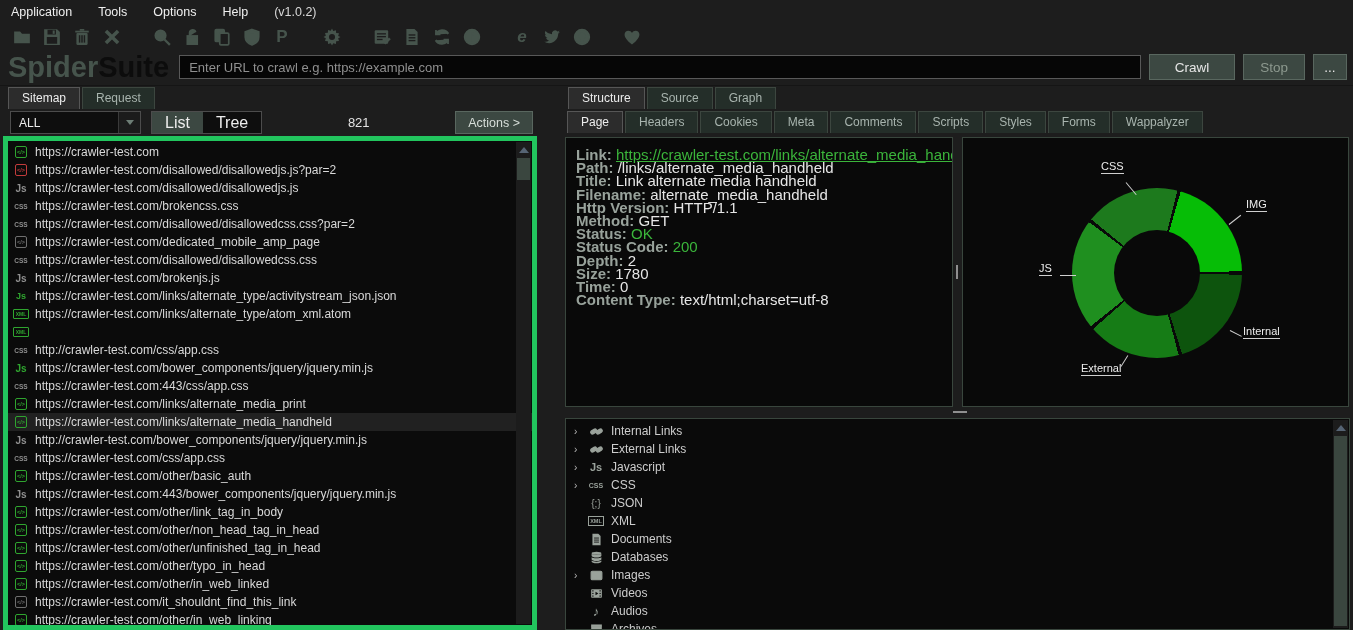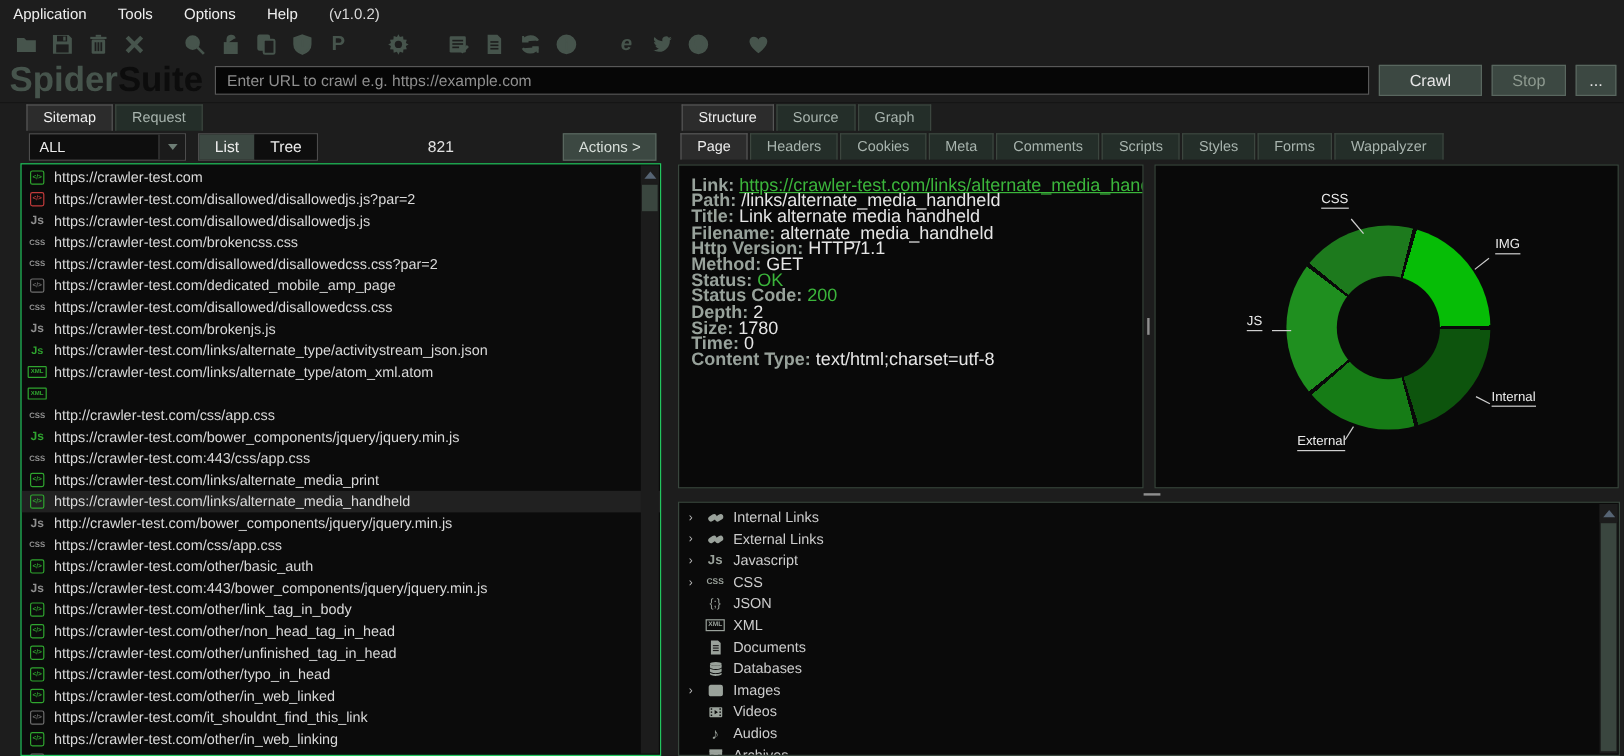--- a/index.html
+++ b/index.html
@@ -29,33 +29,33 @@
   .btn-more { width:34px; padding:0; }
 
   
   .main { position:absolute; top:85px; left:0; right:0; bottom:0; background:#1d1d1d; border-top:1px solid #151515; }
 
   .tabs { display:flex; gap:2px; padding-left:5px; height:21px; align-items:flex-end; }
   .tab { padding:3px 13px 4px; font-size:12px; background:#242e29; color:#a8b4ae; border:1px solid #3c463f; border-bottom:none; cursor:pointer; white-space:nowrap; }
   .tab.active { background:#2c2c2c; color:#ededed; border-color:#565656; }
 
   
-  .left-panel { position:absolute; left:17px; top:2px; width:534px; bottom:0; }
+  .left-panel { position:absolute; left:3px; top:2px; width:534px; bottom:0; }
   .controls { display:flex; align-items:center; height:27px; padding:0 4px 0 7px; }
   .select { width:131px; height:23px; border:1px solid #4c4c4c; background:#0e0e0e; display:flex; align-items:center; font-size:12px; color:#ededed; cursor:pointer; }
   .select .sel-label { flex:1; padding-left:8px; }
   .select .sel-arrow { width:22px; align-self:stretch; background:#1b1b1b; border-left:1px solid #3a3a3a; display:flex; align-items:center; justify-content:center; }
   .select .sel-arrow i { width:0; height:0; border-left:4px solid transparent; border-right:4px solid transparent; border-top:5px solid #6d7d75; }
   .seg { display:flex; border:1px solid #4c4c4c; margin-left:10px; height:23px; }
-  .seg .seg-btn { border:none; background:#0e0e0e; color:#ededed; font-size:13px; padding:0 13px; font-family:"Liberation Sans",sans-serif; cursor:pointer; }
+  .seg .seg-btn { border:none; background:#0e0e0e; color:#ededed; font-size:16px; padding:0 13px; font-family:"Liberation Sans",sans-serif; cursor:pointer; }
   .seg .seg-btn.sel { background:#3c4842; }
   .count { flex:1; text-align:center; font-size:13px; color:#e2e2e2; }
   .btn-actions { margin-left:0; height:23px; font-size:12.5px; padding:0 12px; color:#d7ded9; }
 
-  .url-list { position:absolute; top:48px; left:0; right:0; bottom:0; background:#0b0b0b; border:1px solid #22c55e; overflow:hidden; padding-top:2px; }
+  .url-list { position:absolute; top:48px; left:0; right:0; bottom:0; background:#0b0b0b; border:5px solid #22c55e; overflow:hidden; padding-top:2px; }
   .url-row { display:flex; align-items:center; height:18px; padding-left:6px; gap:7px; font-size:12px; color:#d9d9d9; white-space:nowrap; cursor:default; }
   .url-row.selected { background:#212121; }
 
   
   .ic { flex:0 0 14px; width:14px; height:13px; display:inline-flex; align-items:center; justify-content:center; }
   .ic .badge { font-style:normal; font-size:5.5px; font-weight:bold; width:12px; height:12px; border:1px solid; border-radius:2px; display:flex; align-items:center; justify-content:center; letter-spacing:0; }
   .ic-html-green .badge { color:#2fa52f; border-color:#2fa52f; }
   .ic-html-red .badge { color:#c23b3b; border-color:#c23b3b; }
   .ic-html-gray .badge { color:#6f6f6f; border-color:#6f6f6f; }
   .ic .tt { font-style:normal; font-weight:bold; }

